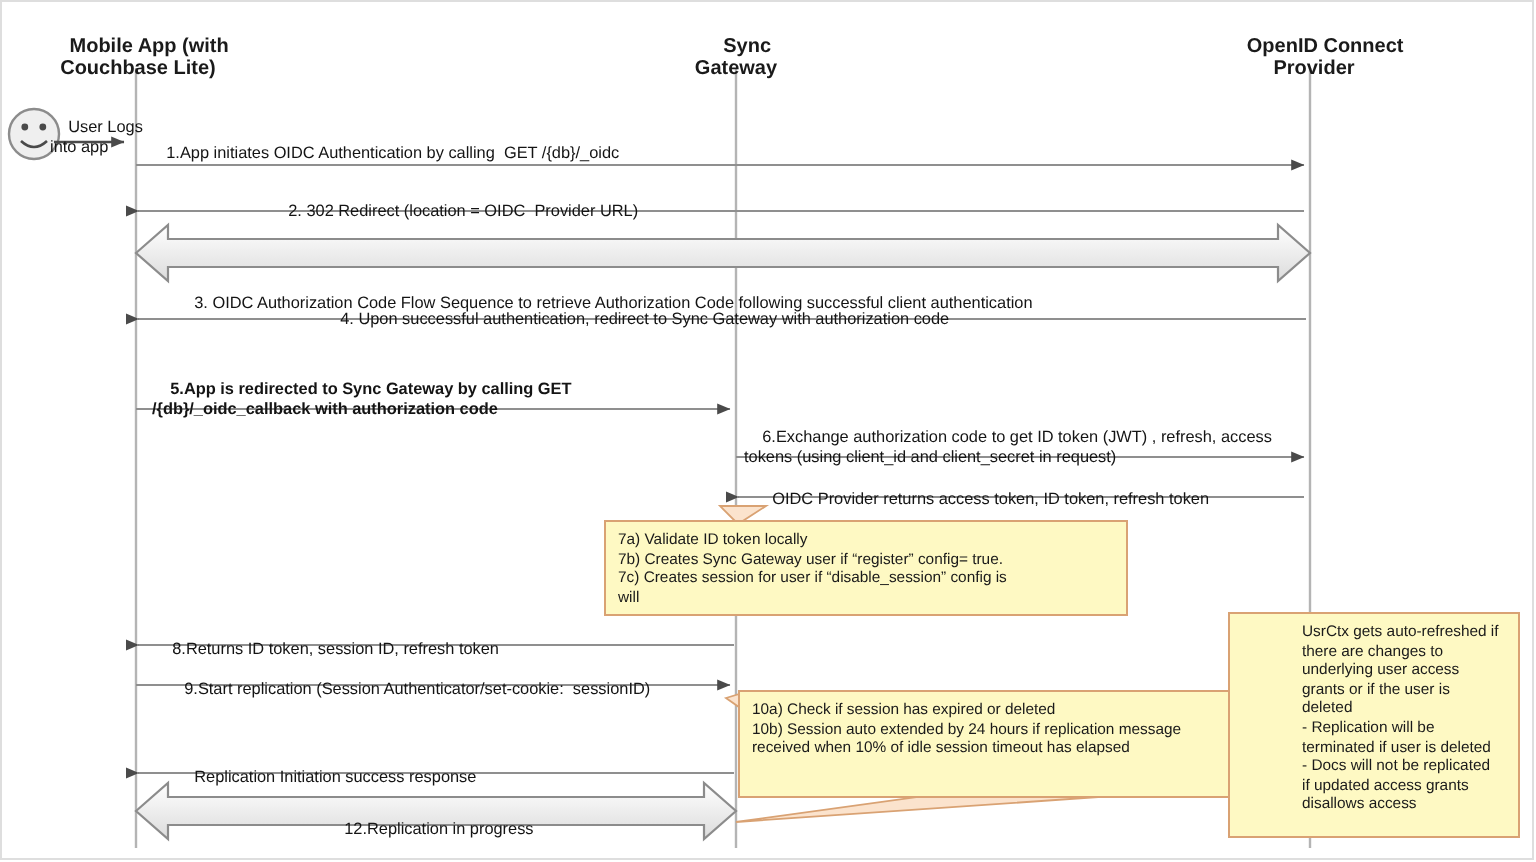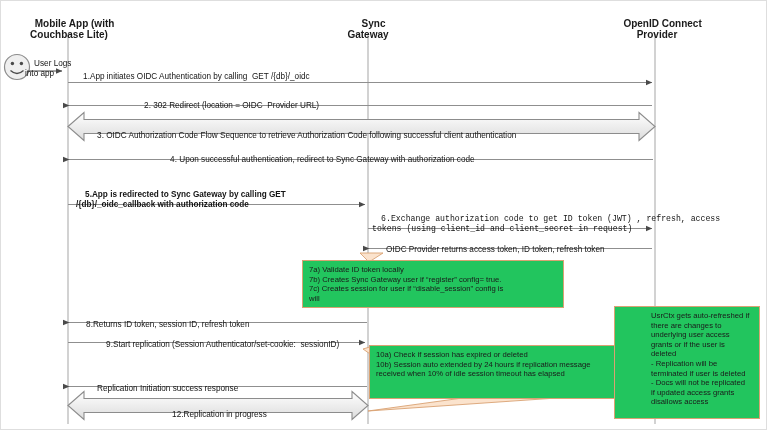--- a/index.html
+++ b/index.html
@@ -15,21 +15,21 @@
   .layer{position:absolute;left:0;top:0;width:768px;height:431px;pointer-events:none;}
   .txt{position:absolute;white-space:pre;}
 
   .hdr{
     font-weight:bold;font-size:10px;line-height:11.5px;
     color:#1a1a1a;text-align:center;
   }
   .msg{font-size:8.2px;line-height:10px;color:#141414;}
   .note{
     position:absolute;
-    background:#22c55e;
+    background:#fef9c3;
     border:1px solid #d9a273;
     font-size:7.7px;line-height:9.6px;
     color:#1a1a1a;
     padding:4px 5px 4px 6px;
     box-sizing:border-box;
   }
 </style>
 </head>
 <body>
 
@@ -151,47 +151,47 @@
   </div>
 
   <div class="txt msg" style="left:74px;top:62px;">
     <span>1.App initiates OIDC Authentication by calling  GET /{db}/_oidc</span>
   </div>
 
   <div class="txt msg" style="left:135px;top:91px;">
     <span>2. 302 Redirect (location = OIDC  Provider URL)</span>
   </div>
 
-  <div class="txt msg" style="left:88px;top:121px;">
+  <div class="txt msg" style="left:88px;top:137px;">
     <span>3. OIDC Authorization Code Flow Sequence to retrieve Authorization Code following successful client authentication</span>
   </div>
 
   <div class="txt msg" style="left:161px;top:145px;">
     <span>4. Upon successful authentication, redirect to Sync Gateway with authorization code</span>
   </div>
 
   <div class="txt msg" style="left:76px;top:180px;">
     <span style="white-space:pre-line;font-weight:bold;">5.App  is redirected to Sync Gateway by calling GET
 /{db}/_oidc_callback with authorization code</span>
   </div>
 
   <div class="txt msg" style="left:372px;top:204px;">
-    <span style="white-space:pre-line;font-family:Liberation Mono, monospace;">6.Exchange authorization code to get ID token (JWT) , refresh, access
+    <span style="white-space:pre-line;">6.Exchange authorization code to get ID token (JWT) , refresh, access
 tokens (using client_id and client_secret in request)</span>
   </div>
 
   <div class="txt msg" style="left:377px;top:235px;">
     <span>OIDC Provider returns access token, ID token, refresh token</span>
   </div>
 
   <div class="txt msg" style="left:77px;top:310px;">
     <span>8.Returns ID token, session ID, refresh token</span>
   </div>
 
-  <div class="txt msg" style="left:97px;top:330px;text-align:center;">
+  <div class="txt msg" style="left:83px;top:330px;text-align:center;">
     <span>9.Start replication (Session Authenticator/set-cookie:  sessionID)</span>
   </div>
 
   <div class="txt msg" style="left:88px;top:374px;">
     <span>Replication Initiation success response</span>
   </div>
 
   <div class="txt msg" style="left:163px;top:400px;">
     <span>12.Replication in progress</span>
   </div>

